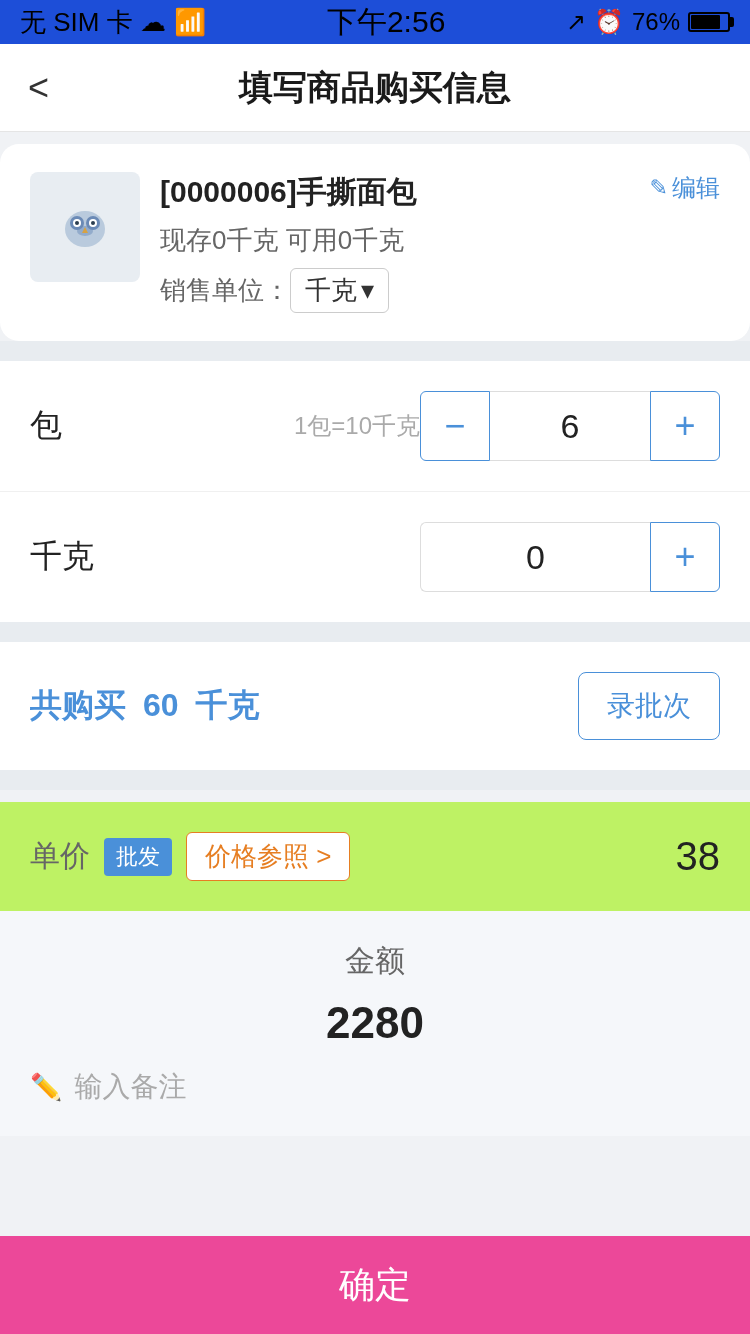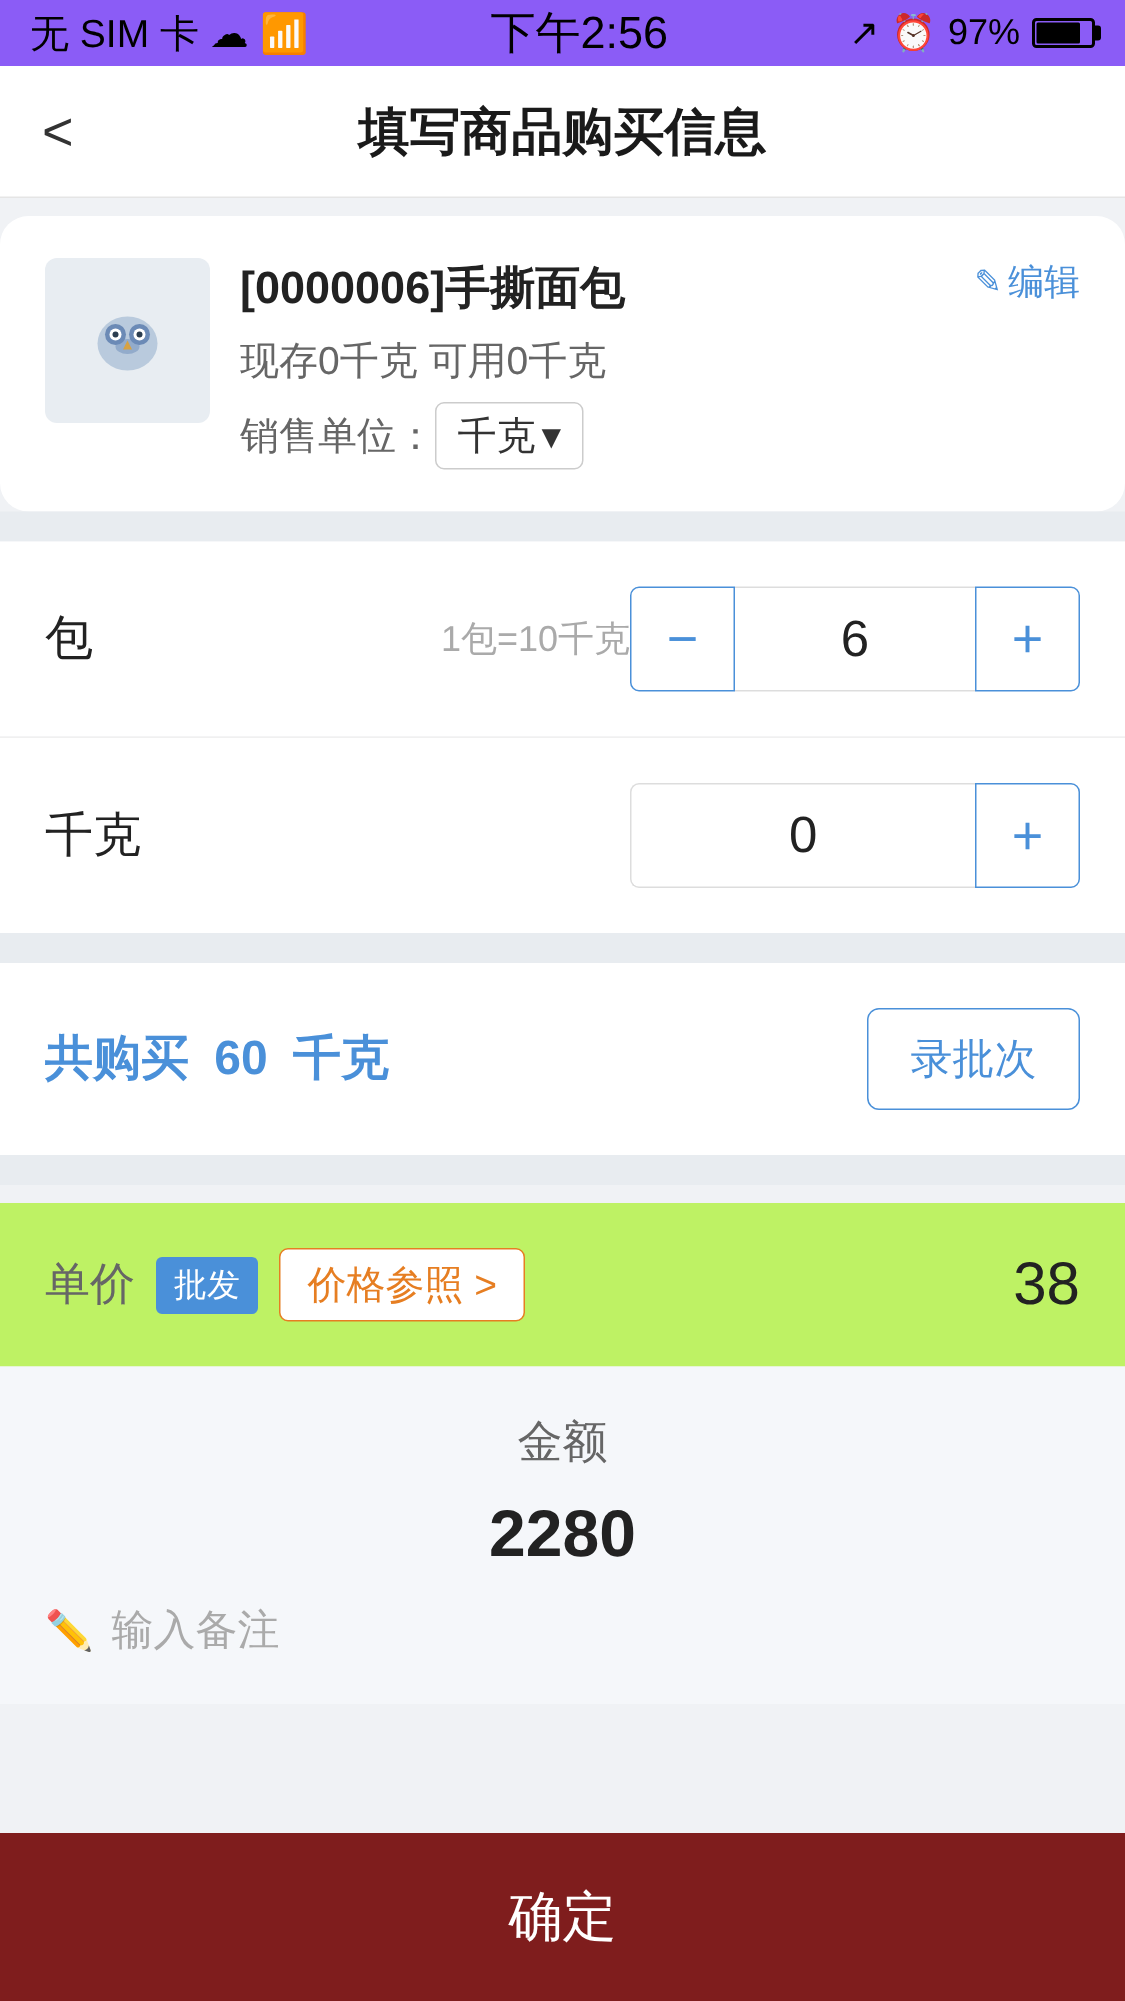--- a/index.html
+++ b/index.html
@@ -9,21 +9,21 @@
       min-height: 1334px;
       font-family: -apple-system, "PingFang SC", "Helvetica Neue", sans-serif;
       background: #f0f2f5;
       display: flex;
       flex-direction: column;
     }
 
     
     .status-bar {
       height: 44px;
-      background: #8b5cf6;
+      background: #1d4ed8;
       display: flex;
       align-items: center;
       justify-content: space-between;
       padding: 0 20px;
       font-size: 28px;
       color: #000;
     }
     .status-left { display: flex; align-items: center; gap: 8px; font-size: 26px; }
     .status-center { font-size: 30px; font-weight: 500; }
     .status-right { display: flex; align-items: center; gap: 8px; font-size: 24px; }
@@ -255,22 +255,22 @@
     .remark-icon { font-size: 26px; color: #aaa; }
 
     
     .content-area {
       flex: 1;
       background: #f0f2f5;
     }
 
     
     .confirm-btn {
-      height: 112px;
-      background: #7f1d1d;
+      height: 98px;
+      background: #ec4899;
       color: #fff;
       font-size: 36px;
       display: flex;
       align-items: center;
       justify-content: center;
       cursor: pointer;
       border: none;
       width: 100%;
       flex-shrink: 0;
     }
@@ -280,21 +280,21 @@
 
 <div class="status-bar">
   <div class="status-left">
     <span>无 SIM 卡 ☁</span>
     <span>📶</span>
   </div>
   <div class="status-center">下午2:56</div>
   <div class="status-right">
     <span>↗</span>
     <span>⏰</span>
-    <span>97%</span>
+    <span>76%</span>
     <span class="battery">
       <span class="battery-bar">
           <span class="battery-fill"></span>
         </span>
     </span>
   </div>
 </div>
 
 <div class="nav-bar">
   <div class="nav-back">&lt;</div>

